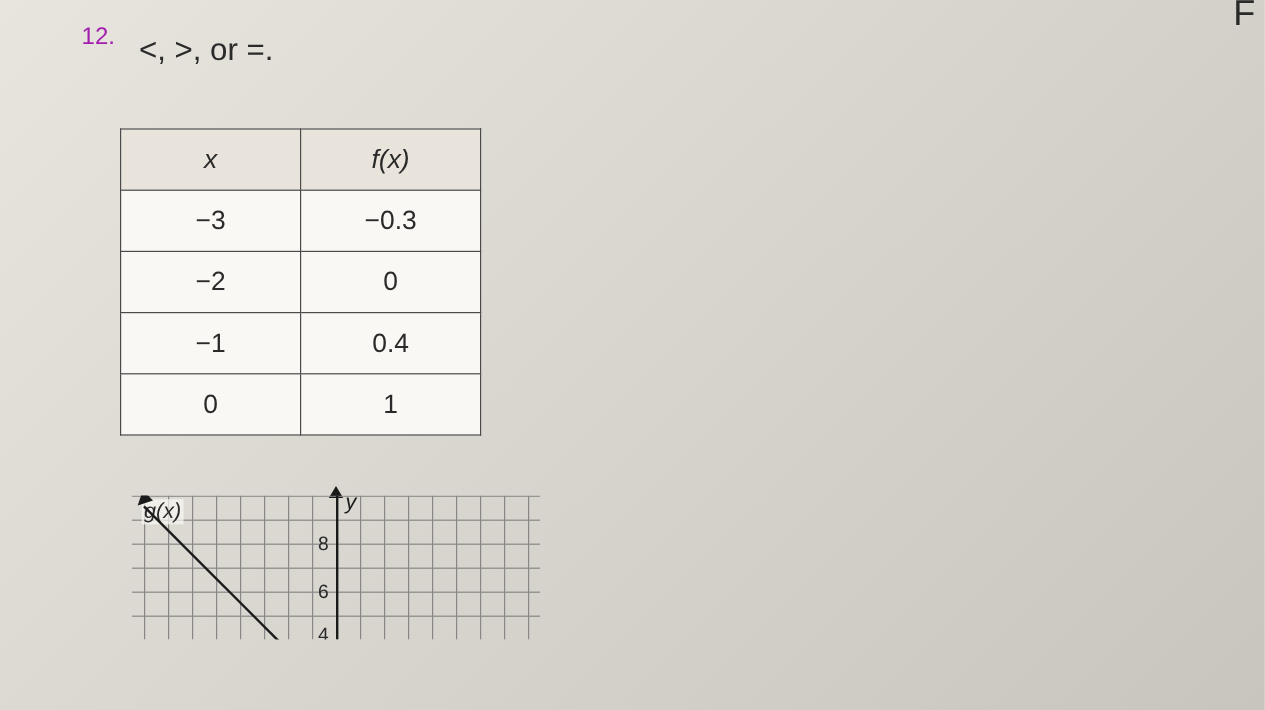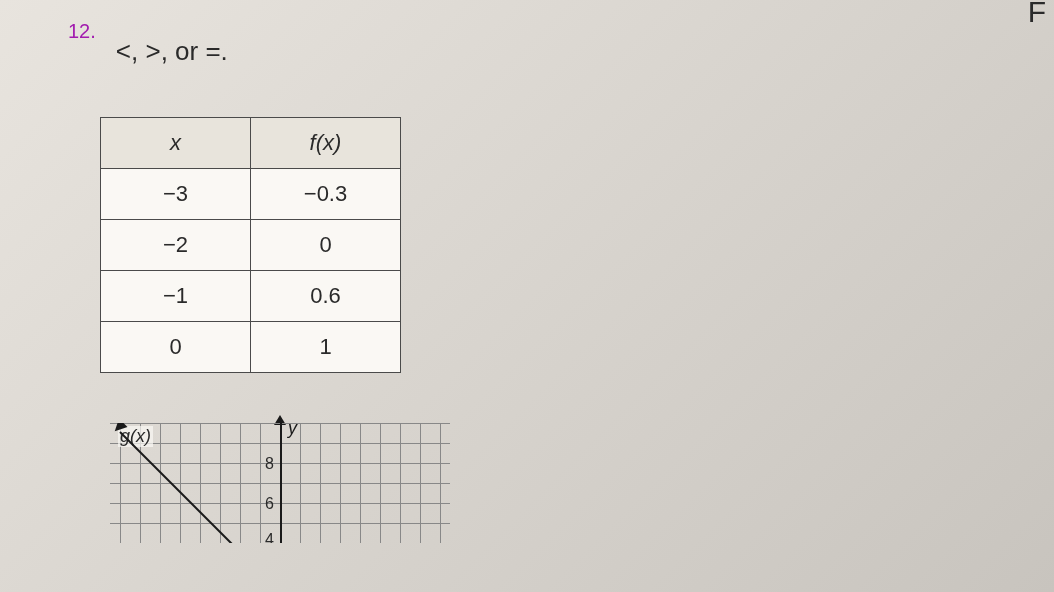--- a/index.html
+++ b/index.html
@@ -34,21 +34,21 @@
       flex: 1;
     }
     .question-text {
       font-size: 26px;
       color: #2a2a2a;
       line-height: 1.6;
     }
     .question-sub {
       font-size: 26px;
       color: #2a2a2a;
-      margin-top: 16px;
+      margin-top: 6px;
     }
     .italic {
       font-style: italic;
     }
     .table-container {
       margin-left: 60px;
       margin-top: 50px;
     }
     .data-table {
       border-collapse: collapse;
@@ -189,21 +189,21 @@
         <tr>
           <td>−3</td>
           <td>−0.3</td>
         </tr>
         <tr>
           <td>−2</td>
           <td>0</td>
         </tr>
         <tr>
           <td>−1</td>
-          <td>0.6</td>
+          <td>0.4</td>
         </tr>
         <tr>
           <td>0</td>
           <td>1</td>
         </tr>
       </tbody>
     </table>
   </div>
 
   <div class="graph-container">

